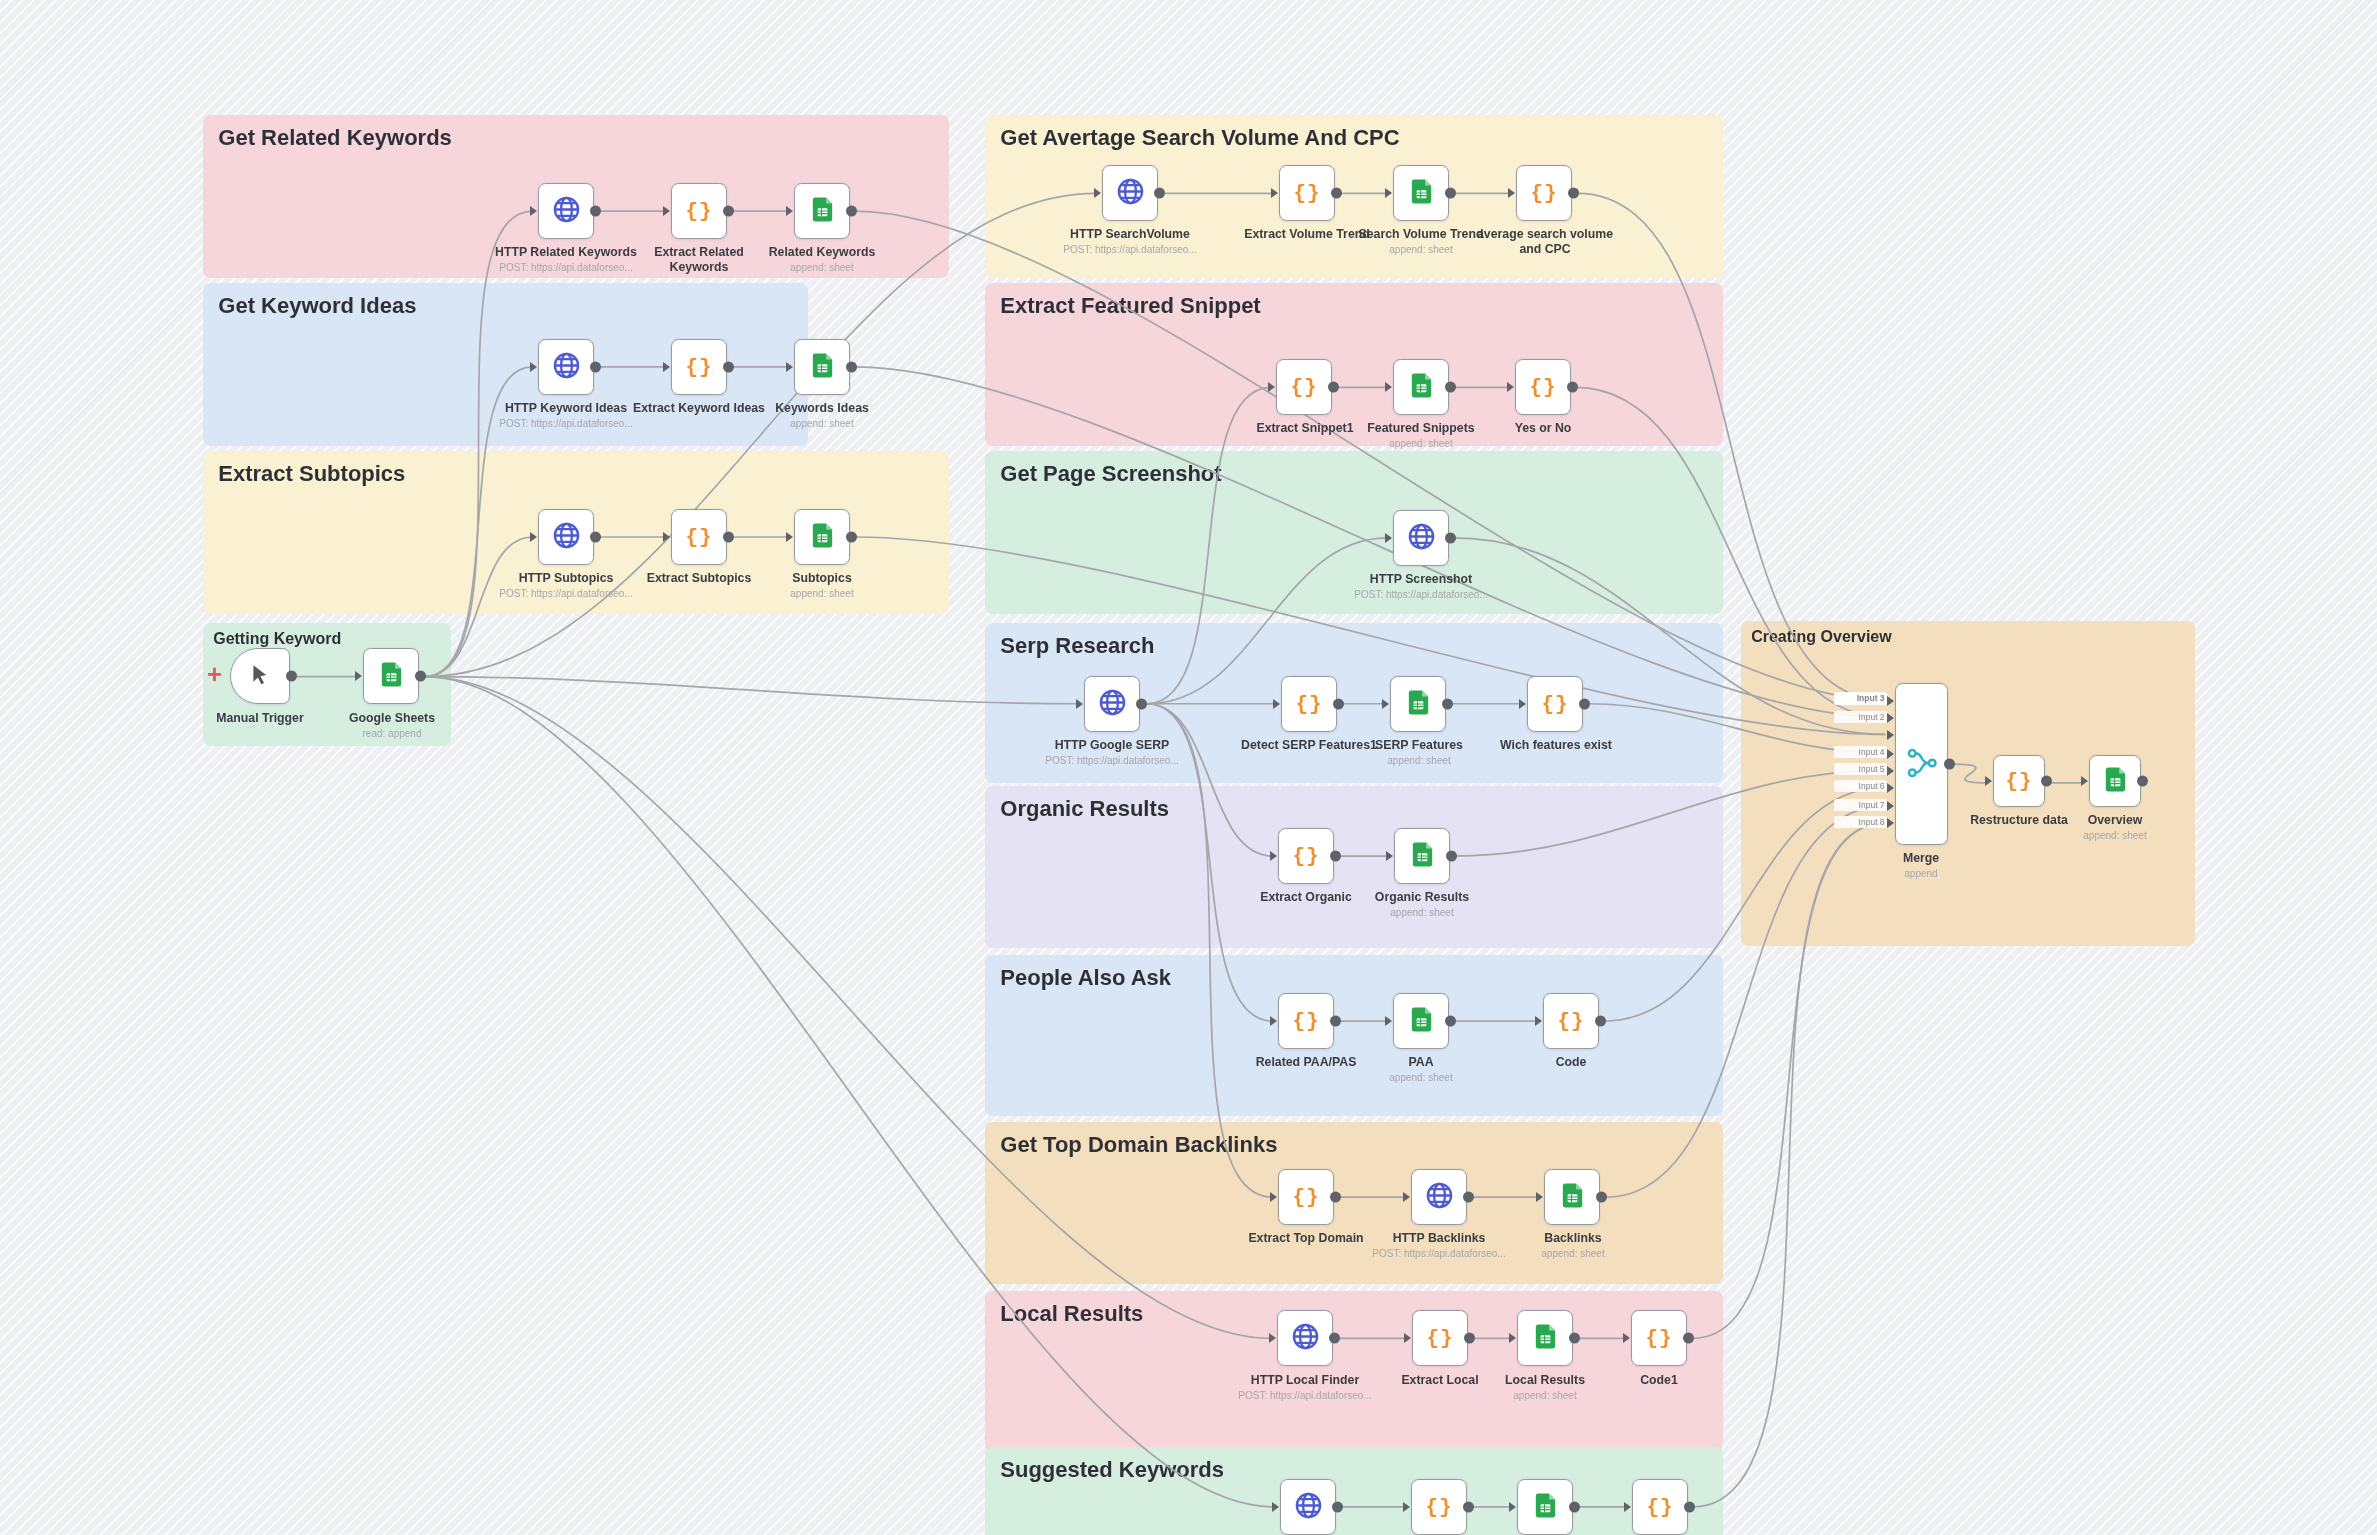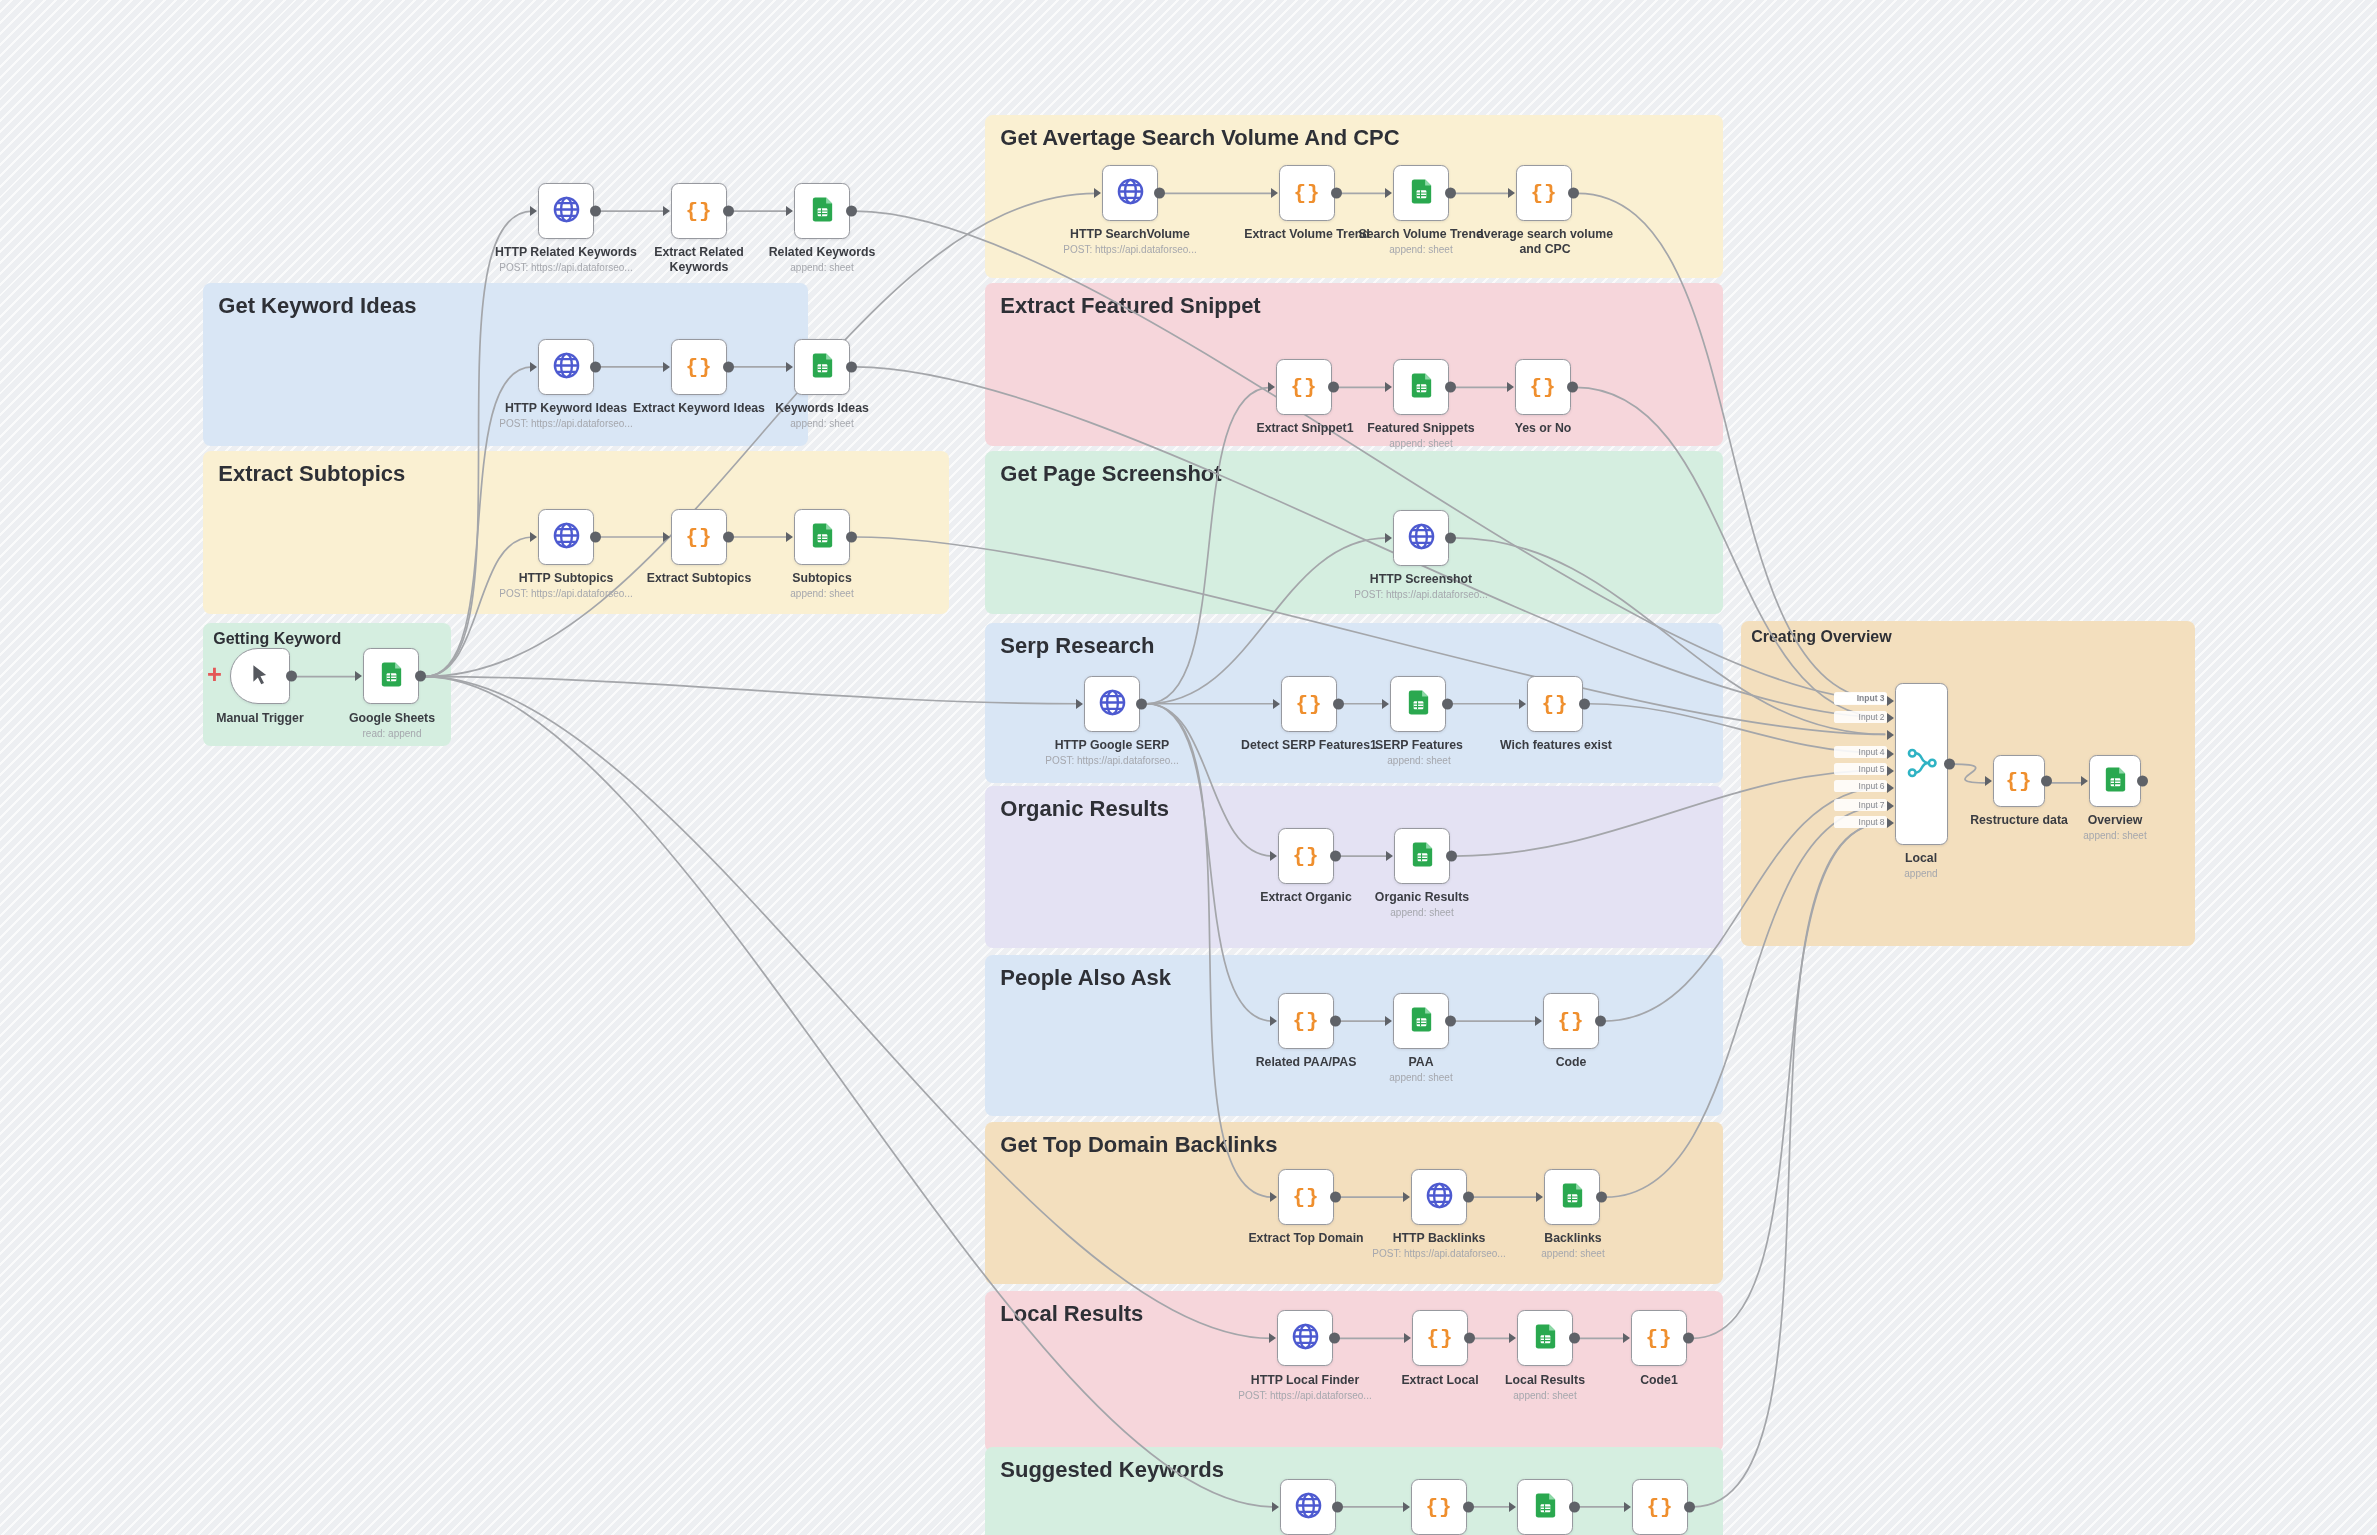--- a/index.html
+++ b/index.html
@@ -21,20 +21,23 @@
   .nn{font-size:12.3px;font-weight:600;color:#3a3c42;line-height:1.18;}
   .ns{font-size:10px;color:#a5a7ad;margin-top:2.6px;white-space:nowrap;overflow:hidden;text-overflow:ellipsis;}
   .merge-input-label{position:absolute;font-size:8.5px;color:#85878d;background:rgba(255,255,255,.88);
     padding:0 2.6px;border-radius:2.6px;line-height:12px;text-align:right;}
   .plus{position:absolute;font-size:25.5px;font-weight:700;color:#e45858;line-height:1;}
 </style>
 </head>
 <body>
 
 <div class="canvas" style="width: 2377px; height: 1536px;">
+    <div class="group" style="left: 203px; top: 115px; width: 746px; height: 163px; background: rgb(246, 214, 219);">
+      <div class="group-title">Get Related Keywords</div>
+    </div>
     <div class="group" style="left: 203px; top: 283px; width: 605px; height: 163px; background: rgb(217, 230, 245);">
       <div class="group-title">Get Keyword Ideas</div>
     </div>
     <div class="group" style="left: 203px; top: 451px; width: 746px; height: 163px; background: rgb(250, 240, 210);">
       <div class="group-title">Extract Subtopics</div>
     </div>
     <div class="group" style="left: 985px; top: 115px; width: 738px; height: 163px; background: rgb(250, 240, 210);">
       <div class="group-title">Get Avertage Search Volume And CPC</div>
     </div>
     <div class="group" style="left: 203px; top: 623px; width: 248px; height: 123px; background: rgb(213, 238, 224);">
@@ -556,21 +559,21 @@
       <div class="port-in fixed-port" style="top: 29px;"></div>
       <div class="port-in fixed-port" style="top: 46px;"></div>
       <div class="port-in fixed-port" style="top: 65px;"></div>
       <div class="port-in fixed-port" style="top: 82px;"></div>
       <div class="port-in fixed-port" style="top: 99px;"></div>
       <div class="port-in fixed-port" style="top: 117px;"></div>
       <div class="port-in fixed-port" style="top: 134px;"></div>
       <div class="port-out"></div>
     </div>
     <div class="node-label" style="left: 1846px; top: 851px;">
-      <div class="nn">Local</div>
+      <div class="nn">Merge</div>
       <div class="ns">append</div>
     </div>
     <div class="node" style="left: 1993px; top: 755px; width: 52px; height: 52px;">
       <span class="code-glyph">{}</span>
       <div class="port-in"></div>
       <div class="port-out"></div>
     </div>
     <div class="node-label" style="left: 1944px; top: 813px;">
       <div class="nn">Restructure data</div>
     </div>

